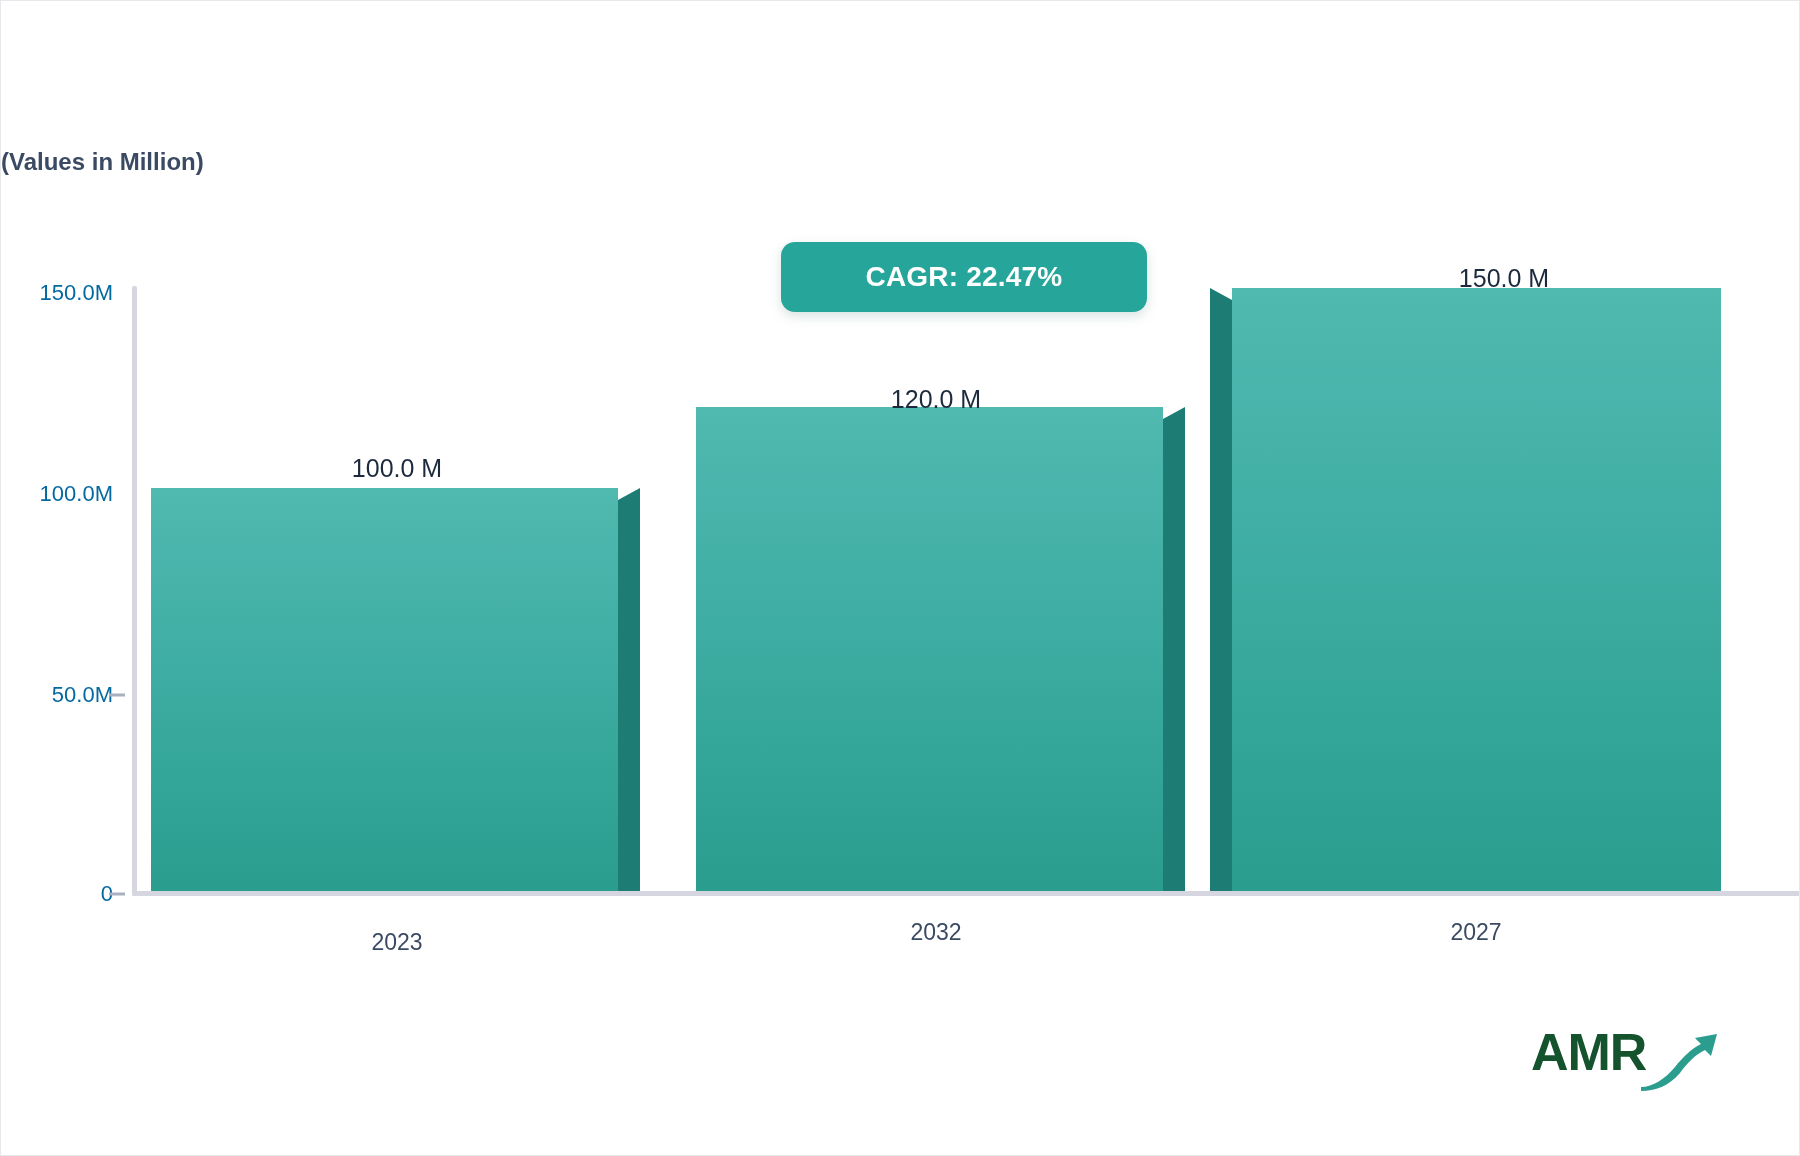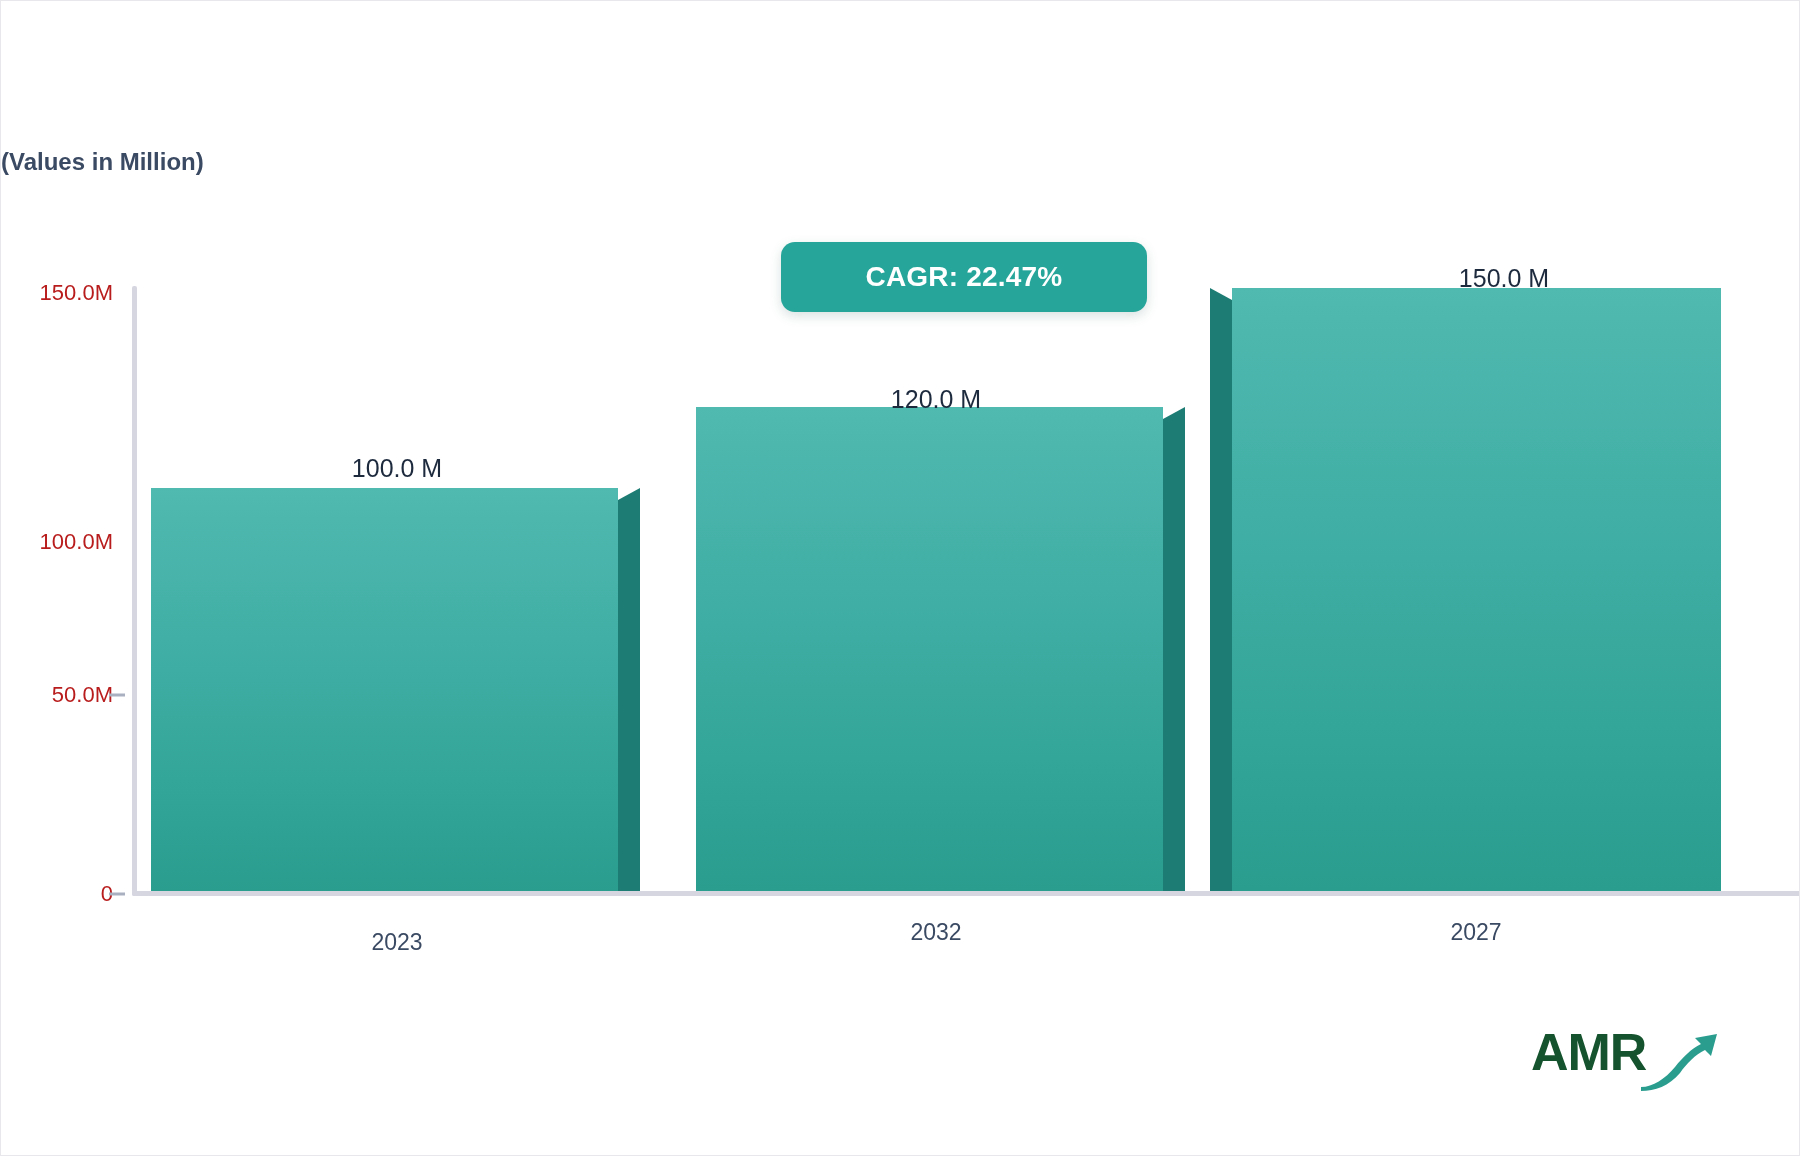--- a/index.html
+++ b/index.html
@@ -92,21 +92,21 @@
     height: 5px;
     background: #d5d6e0;
     border-radius: 2px;
   }
 
   .y-tick-label {
     position: absolute;
     right: 1688px; 
     text-align: right;
     font-size: 22px;
-    color: #b91c1c;
+    color: #0369a1;
     white-space: nowrap;
     transform: translateY(-50%);
   }
   .y-tick-mark {
     position: absolute;
     width: 16px;
     height: 3px;
     background: #a9b0bf;
     transform: translateY(-50%);
   }
@@ -192,21 +192,21 @@
 
   <div id="cagr-badge">
     <span class="cagr-text">CAGR: 22.47%</span>
   </div>
 
   <div id="plot-area">
     <div id="y-axis-line"></div>
     <div id="x-axis-line"></div>
 
     <div class="y-tick-label" style="top:292px;">150.0M</div>
-    <div class="y-tick-label" style="top:493px;margin-top:48px;">100.0M</div>
+    <div class="y-tick-label" style="top:493px;">100.0M</div>
     <div class="y-tick-label" style="top:694px;margin-left:29px;">50.0M</div>
     <div class="y-tick-label" style="top:893px;">0</div>
 
     <div class="y-tick-mark" style="left:108px; top:694px;"></div>
     <div class="y-tick-mark" style="left:108px; top:893px;"></div>
 
     <div class="bar-group" style="left:150px; top:487px; width:467px; height:403px;">
       <div class="bar-face"></div>
       <div class="bar-side right"></div>
     </div>

